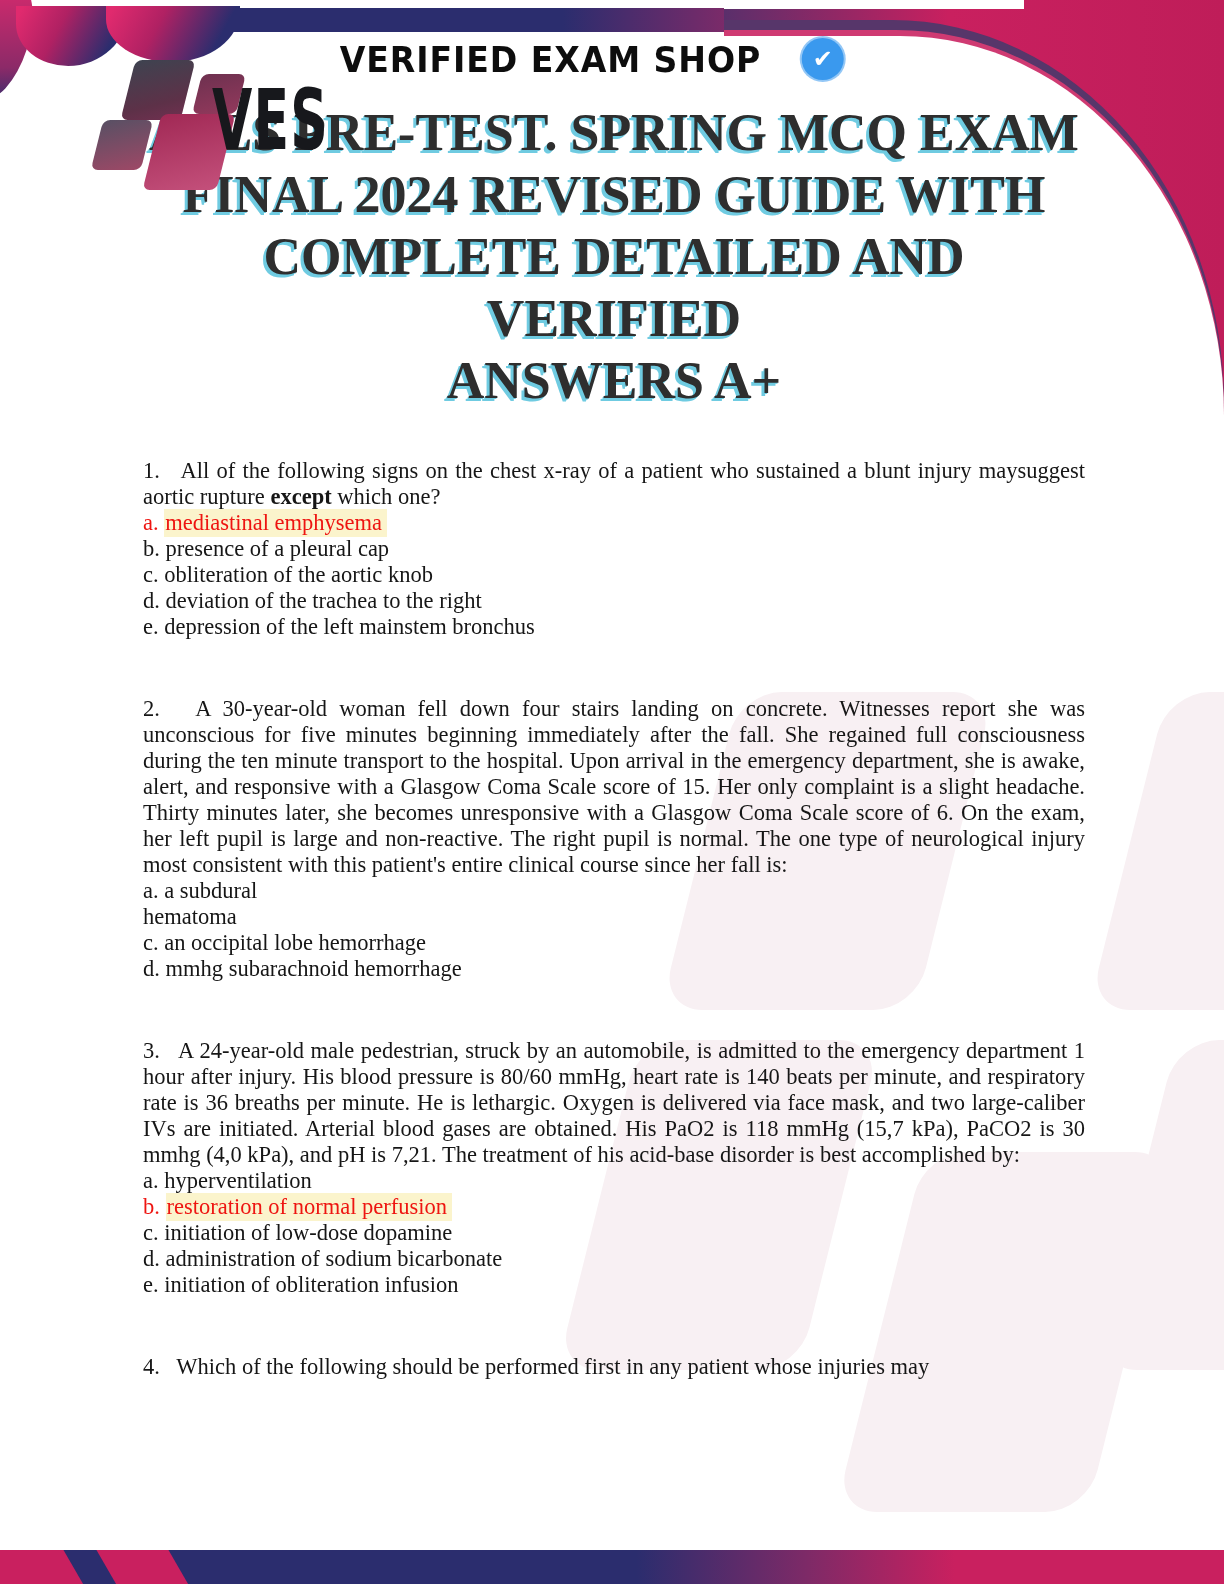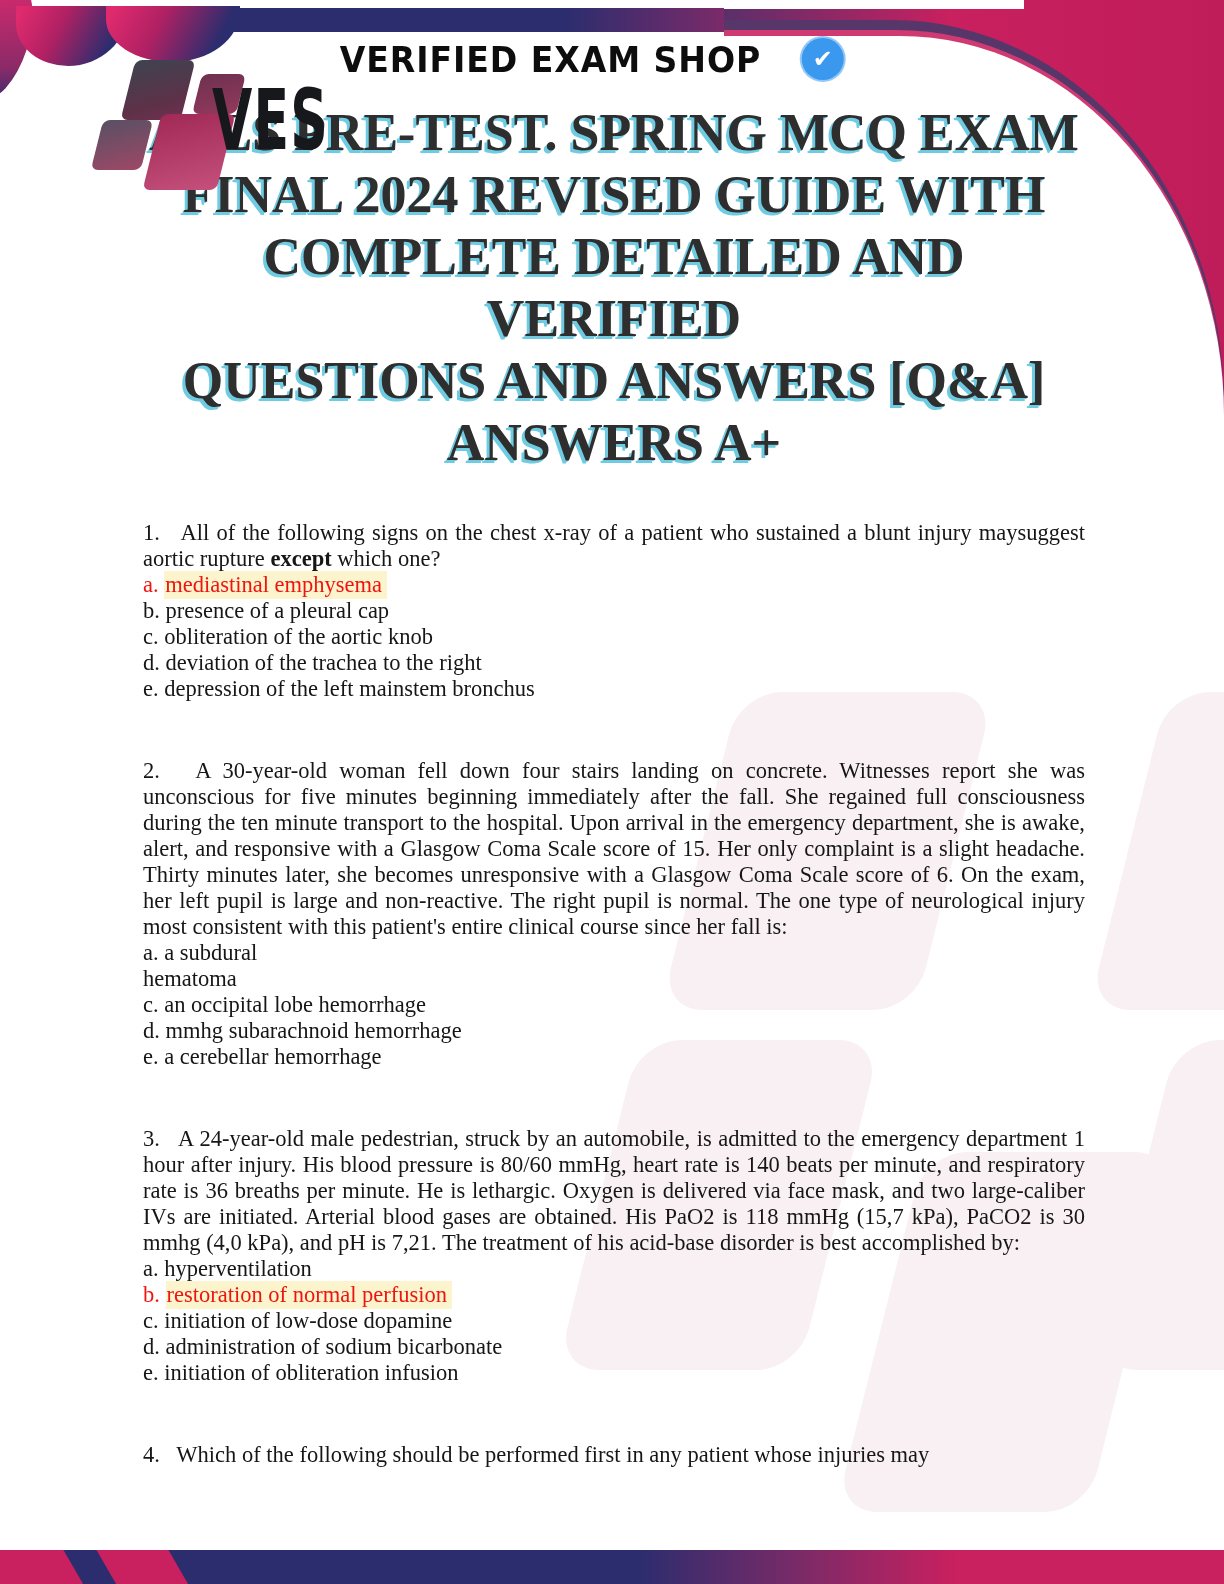--- a/index.html
+++ b/index.html
@@ -116,21 +116,20 @@
     <span class="badge">
         <span>✔</span>
       </span>
   </div>
 
   <div class="content">
     <div class="doc-title">
       <div>ATLS PRE-TEST. SPRING MCQ EXAM</div>
       <div>FINAL 2024 REVISED GUIDE WITH</div>
       <div>COMPLETE DETAILED AND VERIFIED</div>
-      <div>QUESTIONS AND ANSWERS [Q&amp;A]</div>
       <div>ANSWERS A+</div>
     </div>
     <div class="questions">
         <div class="question">
     <p class="stem"><span class="qnum">1.&nbsp;&nbsp; </span><span>All of the following signs on the chest x-ray of a patient who sustained a blunt injury maysuggest aortic rupture </span><span class="bold">except</span><span> which one?</span></p>
     <div>
             <div class="option answer">
     <span>a.&nbsp;</span><span class="hl">mediastinal emphysema</span>
   </div>
             <div class="option">
@@ -155,23 +154,20 @@
   </div>
             <div class="option">
     <span></span><span>hematoma</span>
   </div>
             <div class="option">
     <span>c.&nbsp;</span><span>an occipital lobe hemorrhage</span>
   </div>
             <div class="option">
     <span>d.&nbsp;</span><span>mmhg subarachnoid hemorrhage</span>
   </div>
-            <div class="option">
-    <span>e.&nbsp;</span><span>a cerebellar hemorrhage</span>
-  </div>
           </div>
   </div>
         <div class="question">
     <p class="stem"><span class="qnum">3.&nbsp;&nbsp; </span><span>A 24-year-old male pedestrian, struck by an automobile, is admitted to the emergency department 1 hour after injury. His blood pressure is 80/60 mmHg, heart rate is 140 beats per minute, and respiratory rate is 36 breaths per minute. He is lethargic. Oxygen is delivered via face mask, and two large-caliber IVs are initiated. Arterial blood gases are obtained. His PaO2 is 118 mmHg (15,7 kPa), PaCO2 is 30 mmhg (4,0 kPa), and pH is 7,21. The treatment of his acid-base disorder is best accomplished by:</span></p>
     <div>
             <div class="option">
     <span>a.&nbsp;</span><span>hyperventilation</span>
   </div>
             <div class="option answer">
     <span>b.&nbsp;</span><span class="hl">restoration of normal perfusion</span>

